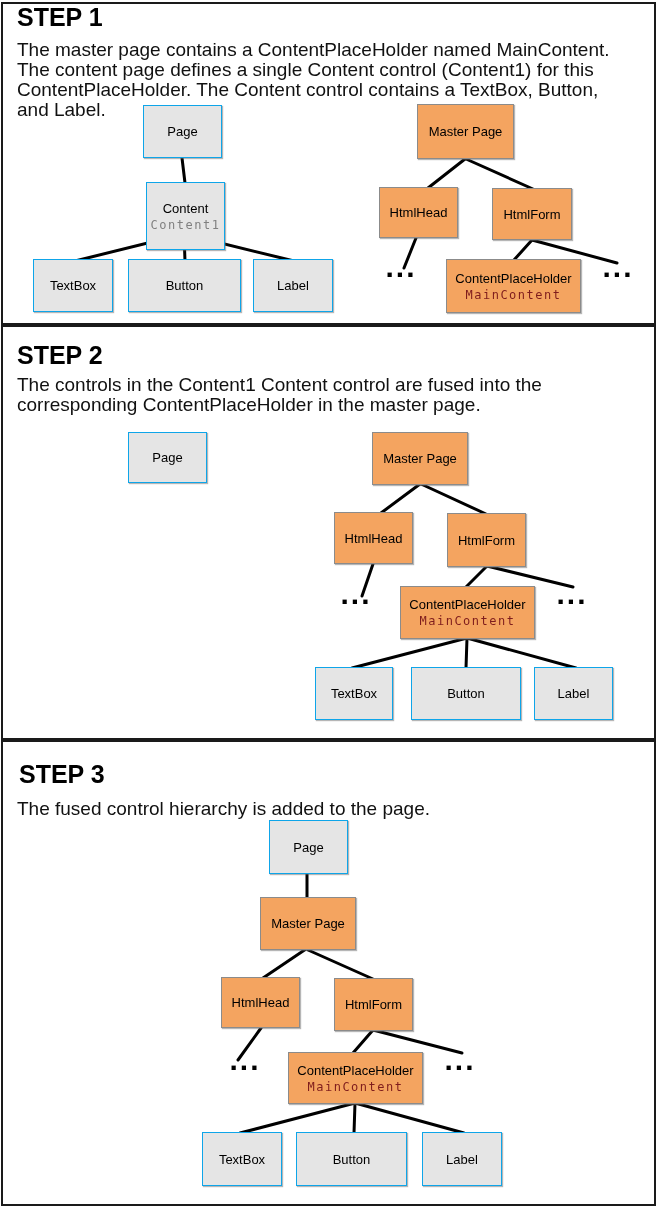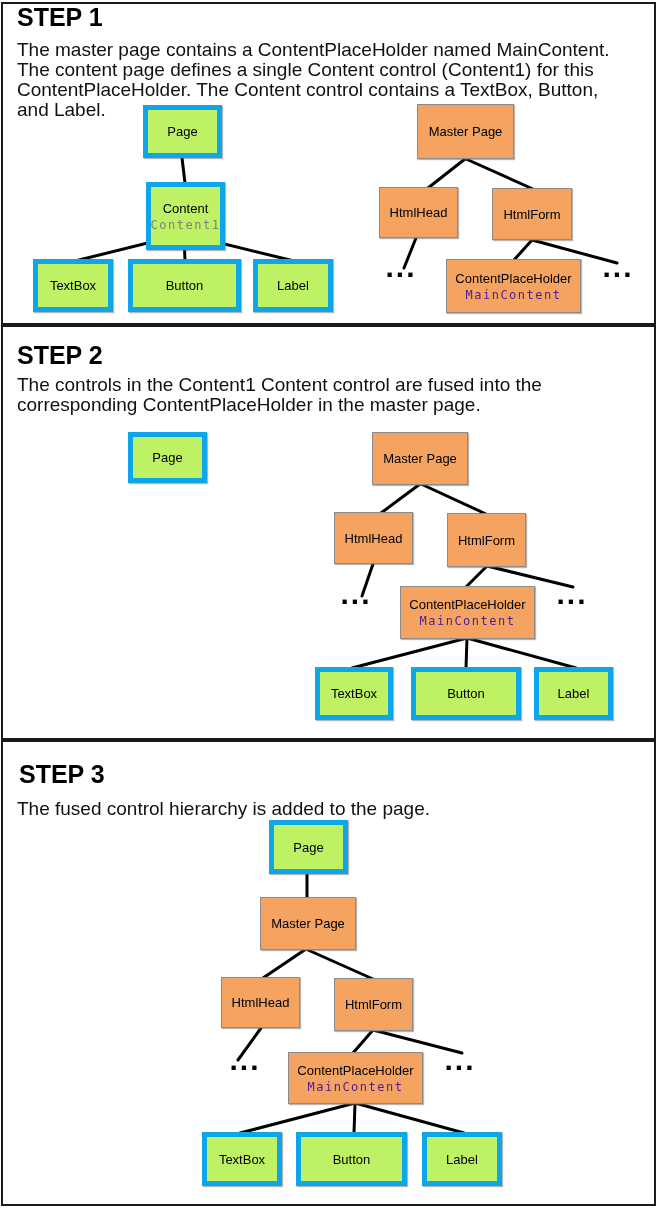--- a/index.html
+++ b/index.html
@@ -6,26 +6,26 @@
   #stage{position:relative;width:658px;height:1210px;background:#fff;overflow:hidden;
          font-family:"Liberation Sans",sans-serif;}
   .panel{position:absolute;left:1px;width:655px;border:2px solid #1a1a1a;
          box-sizing:border-box;background:#fff;z-index:1;}
   .heading{position:absolute;font-weight:bold;font-size:25px;color:#000;z-index:2;white-space:nowrap;}
   .desc{position:absolute;width:614px;font-size:19px;line-height:20px;color:#111;z-index:2;}
   svg.connectors{position:absolute;left:0;top:0;z-index:2;}
   .node{position:absolute;box-sizing:border-box;display:flex;flex-direction:column;
         align-items:center;justify-content:center;text-align:center;
         font-size:13px;color:#000;z-index:3;}
-  .node.blue{background:#bef264;border:5px solid #0ea5e9;box-shadow:1px 1px 1px rgba(110,110,110,.5);}
+  .node.blue{background:#e5e5e5;border:1px solid #0ea5e9;box-shadow:1px 1px 1px rgba(110,110,110,.5);}
   .node.orange{background:#F4A460;border:1px solid #8B8B8B;box-shadow:1px 1px 1px rgba(110,110,110,.5);}
   .sub{font-family:"DejaVu Sans Mono","Liberation Mono",monospace;font-size:12px;
        letter-spacing:1.5px;margin-top:2px;white-space:nowrap;}
   .blue .sub{color:#808080;}
-  .orange .sub{color:#4c1d95;}
+  .orange .sub{color:#7f1d1d;}
   .dots{position:absolute;width:40px;text-align:center;z-index:3;color:#000;
         font-weight:bold;font-size:30px;line-height:30px;letter-spacing:2px;
         font-family:"Liberation Sans",sans-serif;}
 </style>
 </head>
 <body>
 
 <div id="stage">
 
   <div class="panel" style="top:2px;height:323px;"></div>

